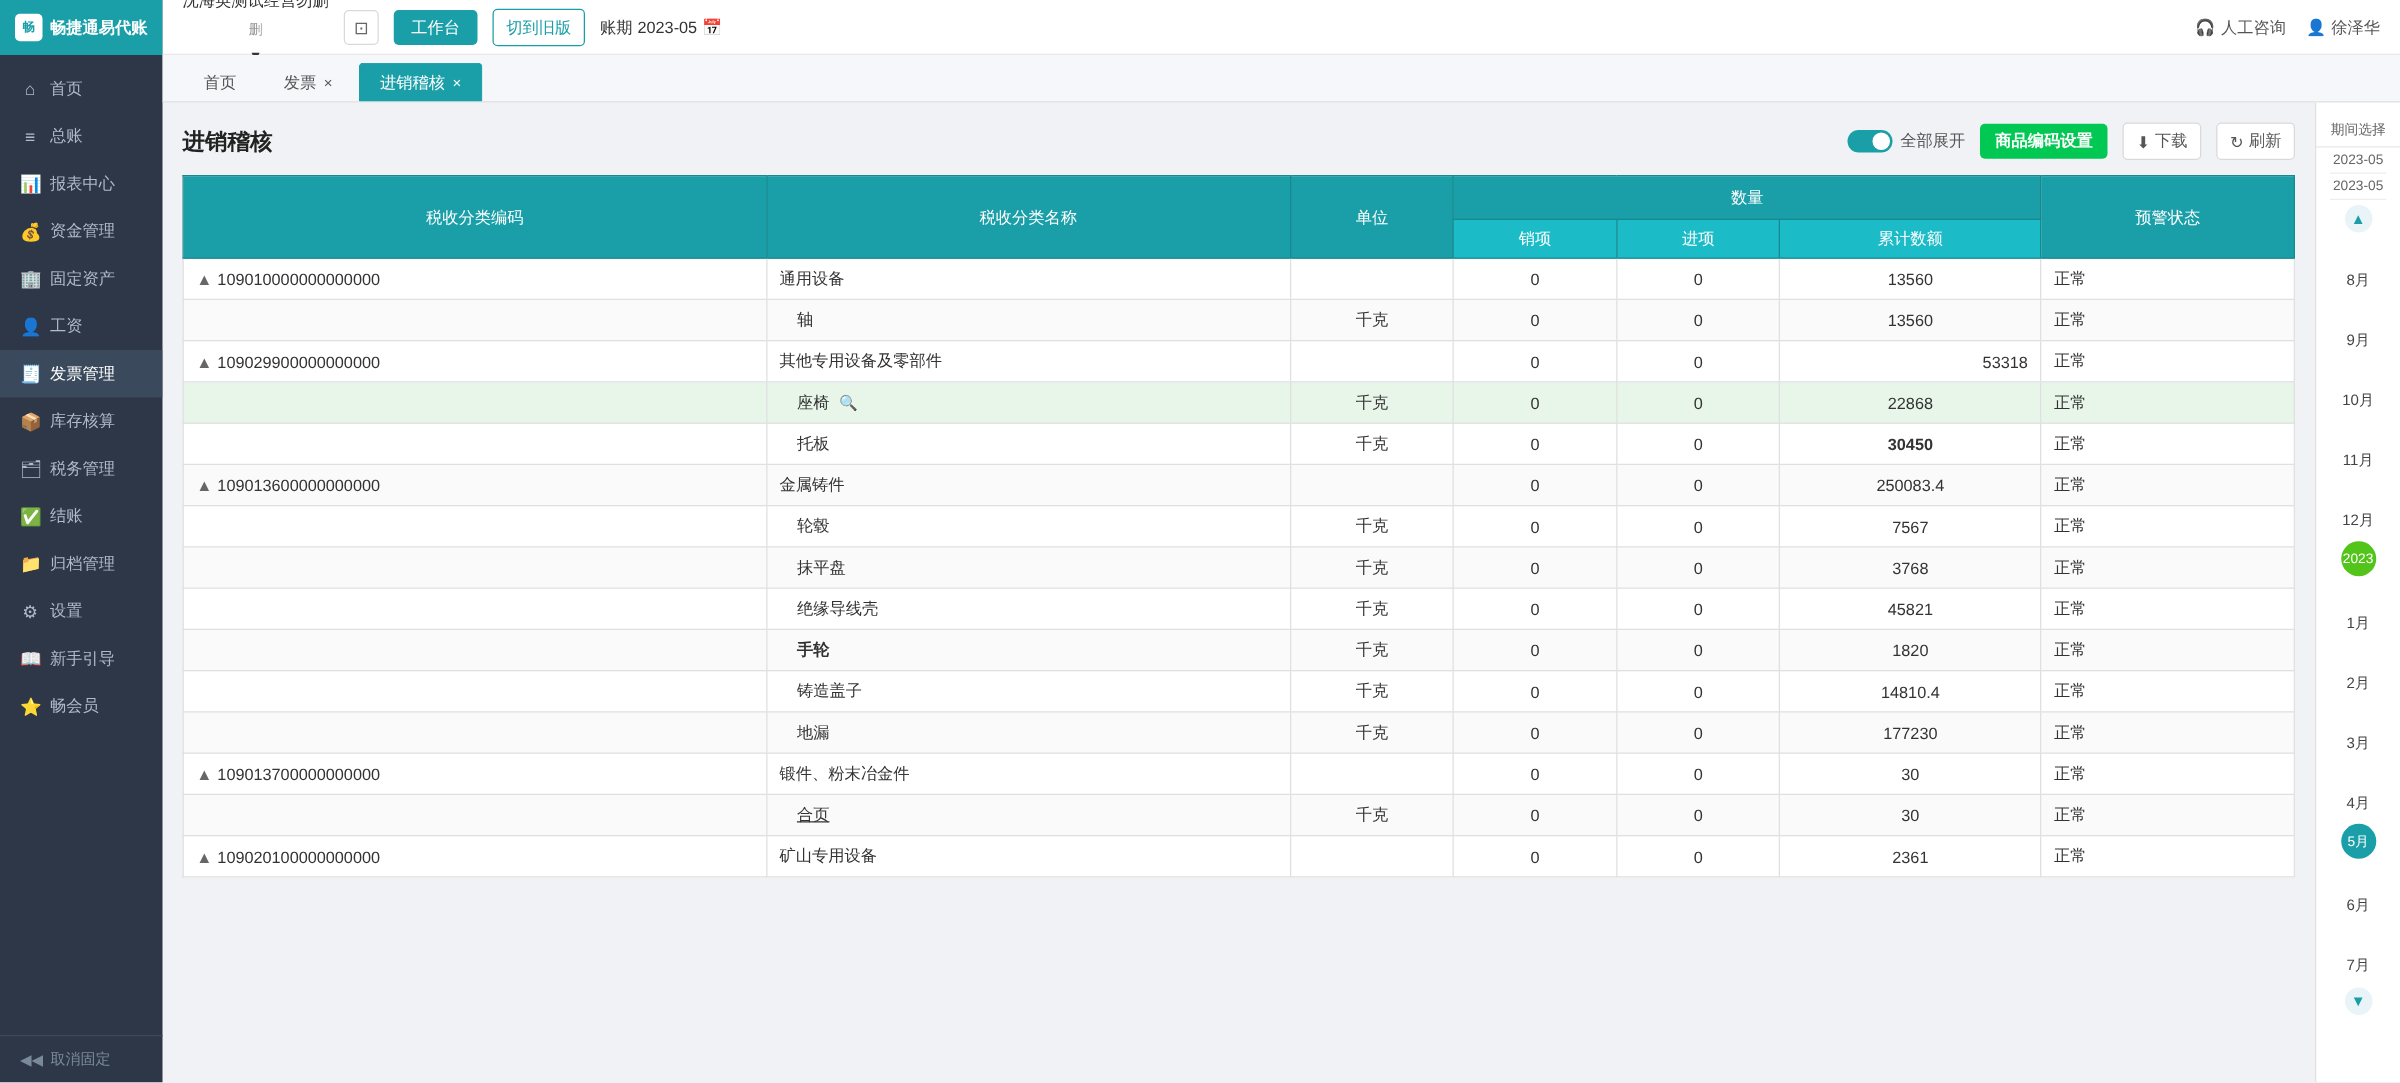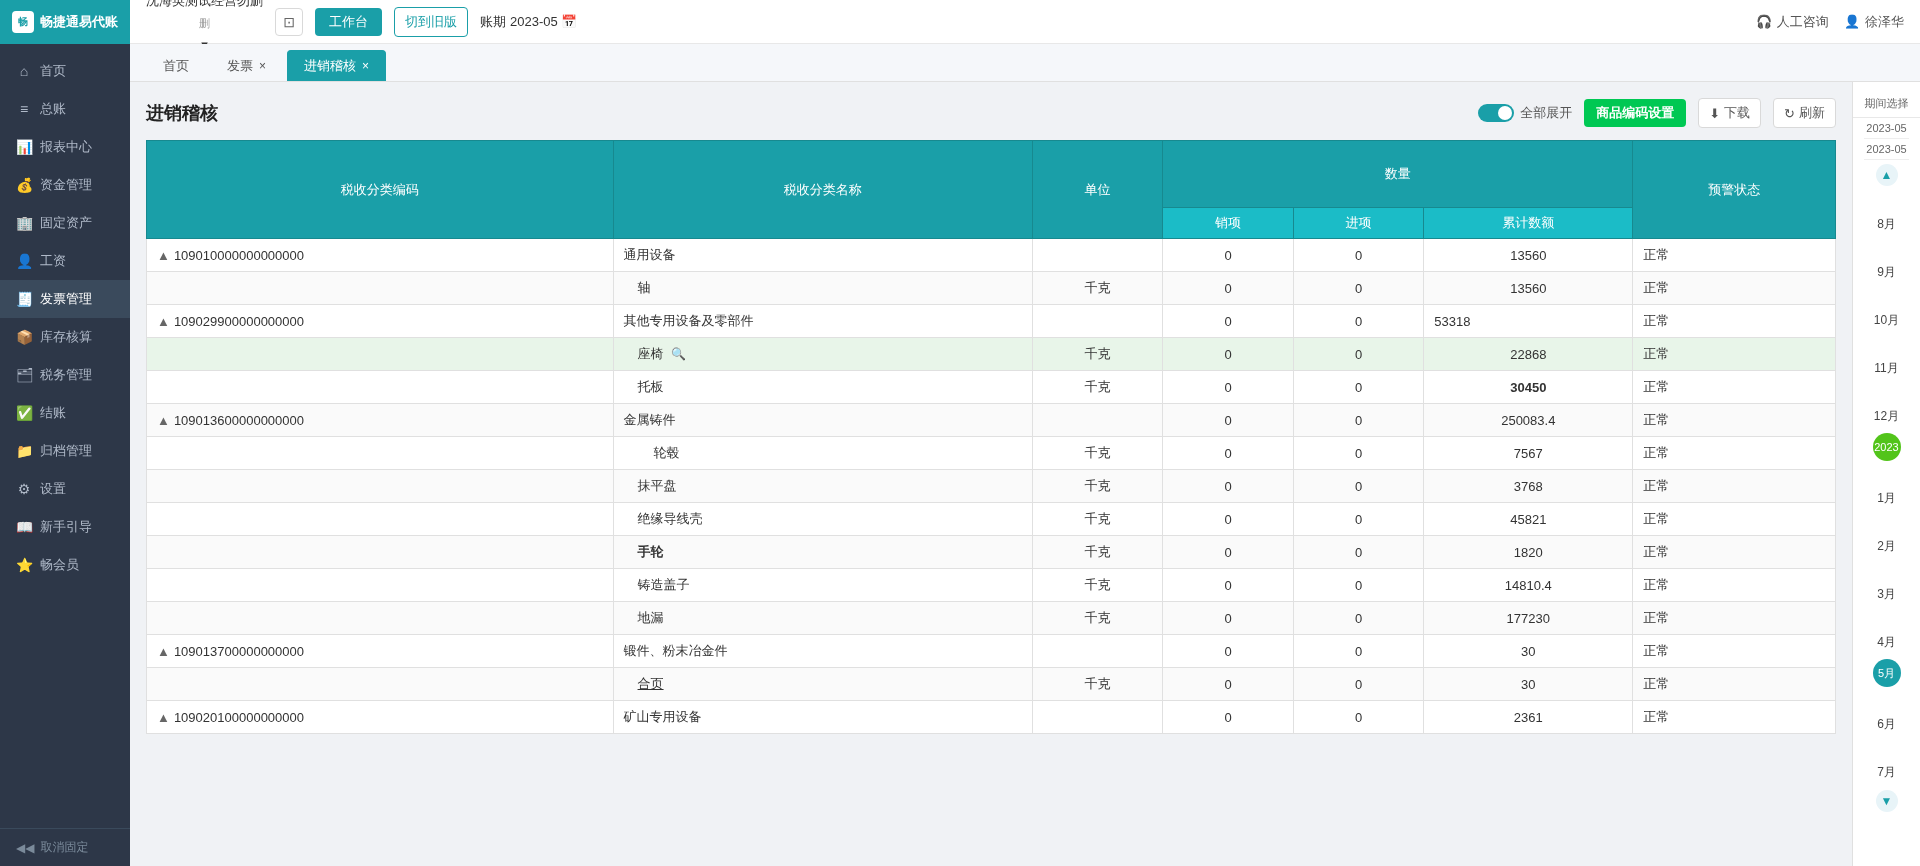--- a/index.html
+++ b/index.html
@@ -162,21 +162,21 @@
       color: #555; font-size: 13px; cursor: pointer;
       padding: 5px 10px;
       border: 1px solid #d9d9d9;
       border-radius: 4px; background: white;
     }
 
     
     .data-table { width: 100%; border-collapse: collapse; font-size: 13px; }
     .data-table thead tr th {
       background: #1a9fa8; color: white;
-      padding: 24px 10px;
+      padding: 8px 10px;
       text-align: center;
       border: 1px solid #17898f;
       font-weight: normal;
     }
     .data-table thead tr.sub-header th {
       background: #1bbcc7;
       padding: 6px 10px;
     }
     .data-table tbody tr td {
       padding: 7px 10px;
@@ -399,21 +399,21 @@
               <td style="text-align: center;">0</td>
               <td style="text-align: center;">13560</td>
               <td>正常</td>
             </tr>
             <tr>
               <td><span style="color:#666;margin-right:4px;cursor:pointer;">▲</span>109029900000000000</td>
               <td>其他专用设备及零部件</td>
               <td style="text-align: center;"></td>
               <td style="text-align: center;">0</td>
               <td style="text-align: center;">0</td>
-              <td style="text-align: left;">53318</td>
+              <td style="text-align: right;">53318</td>
               <td>正常</td>
             </tr>
             <tr class="highlighted">
               <td></td>
               <td style="padding-left: 24px;">座椅<span style="margin-left: 8px; color: rgb(153, 153, 153); cursor: pointer; font-size: 12px;">🔍</span></td>
               <td style="text-align: center;">千克</td>
               <td style="text-align: center;">0</td>
               <td style="text-align: center;">0</td>
               <td style="text-align: center;">22868</td>
               <td>正常</td>
@@ -431,21 +431,21 @@
               <td><span style="color:#666;margin-right:4px;cursor:pointer;">▲</span>109013600000000000</td>
               <td>金属铸件</td>
               <td style="text-align: center;"></td>
               <td style="text-align: center;">0</td>
               <td style="text-align: center;">0</td>
               <td style="text-align: center;">250083.4</td>
               <td>正常</td>
             </tr>
             <tr>
               <td></td>
-              <td style="padding-left: 40px;">轮毂</td>
+              <td style="padding-left: 24px;">轮毂</td>
               <td style="text-align: center;">千克</td>
               <td style="text-align: center;">0</td>
               <td style="text-align: center;">0</td>
               <td style="text-align: center;">7567</td>
               <td>正常</td>
             </tr>
             <tr>
               <td></td>
               <td style="padding-left: 24px;">抹平盘</td>
               <td style="text-align: center;">千克</td>

